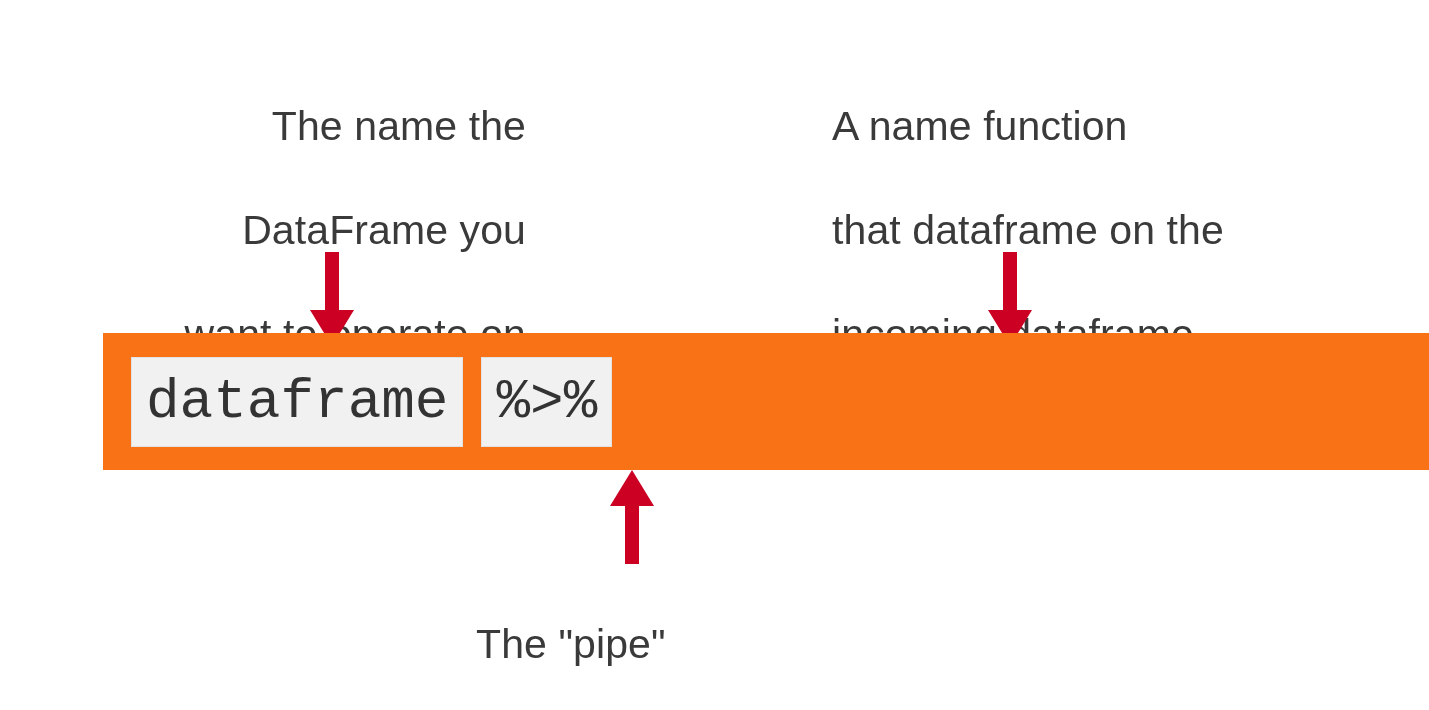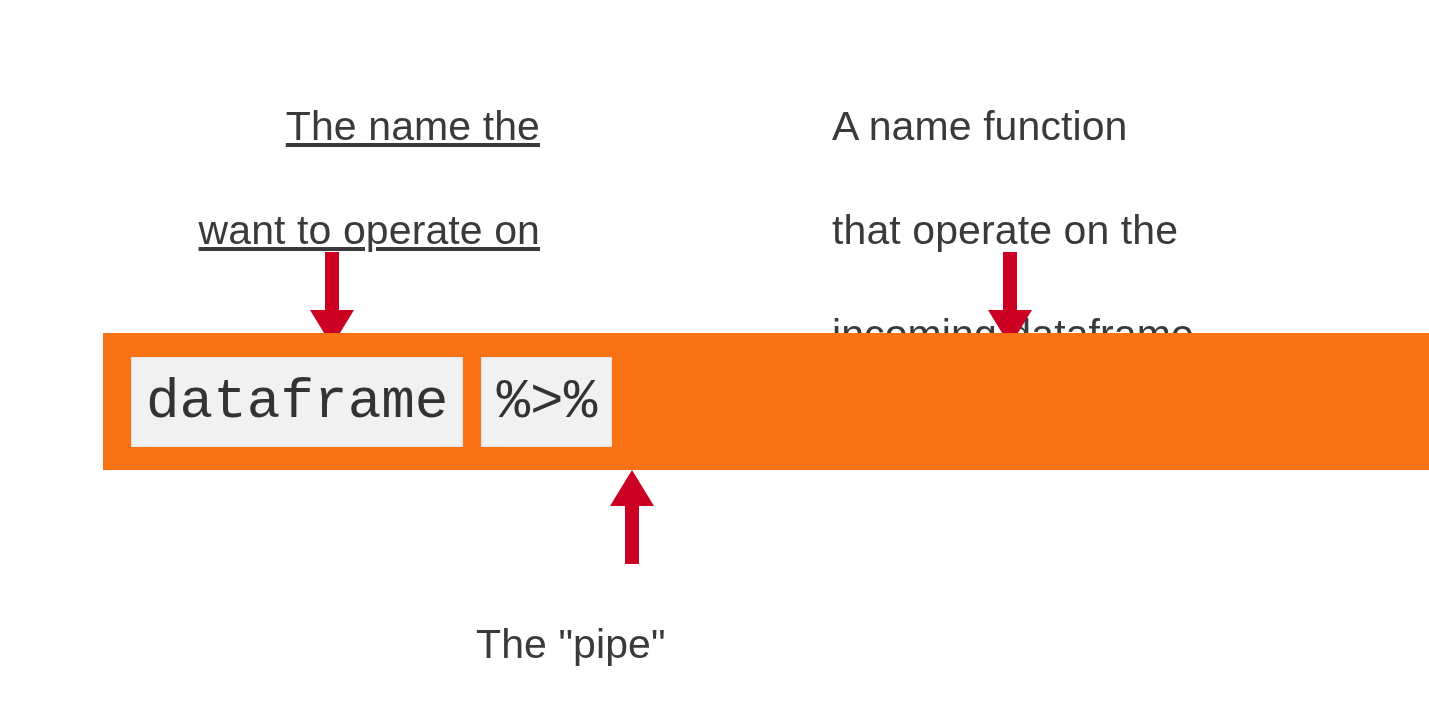--- a/index.html
+++ b/index.html
@@ -29,25 +29,24 @@
     line-height: 52px;
     font-weight: 400;
     letter-spacing: 0.1px;
     white-space: pre-line;
   }
   .callout-line {
     display: block;
   }
 
   #callout-dataframe {
-    left: 16px;
+    left: 2px;
     top: 48px;
     width: 524px;
     text-align: right;
-    text-decoration: underline;
   }
   #callout-verb {
     left: 832px;
     top: 48px;
     width: 580px;
     text-align: left;
   }
   #callout-pipe {
     left: 476px;
     top: 566px;
@@ -100,26 +99,27 @@
   #token-pipe      { margin-right: 18px; }
   #token-verb      { flex: 1 1 auto; justify-content: flex-start; padding-left: 18px; }
 </style>
 </head>
 <body>
 
 <div id="canvas">
 
   <div class="callout" id="callout-dataframe">
     <span class="callout-line">The name the</span>
+    <span class="callout-line">DataFrame you</span>
     <span class="callout-line">want to operate on</span>
   </div>
 
   <div class="callout" id="callout-verb">
     <span class="callout-line">A name function</span>
-    <span class="callout-line">that operate on the</span>
+    <span class="callout-line">that dataframe on the</span>
     <span class="callout-line">incoming dataframe</span>
   </div>
 
   <div class="callout" id="callout-pipe">
     <span class="callout-line">The "pipe"</span>
     
   </div>
 
   <div class="arrow" id="arrow-dataframe">
     <svg viewBox="0 0 48 94" width="48" height="94" aria-hidden="true">

